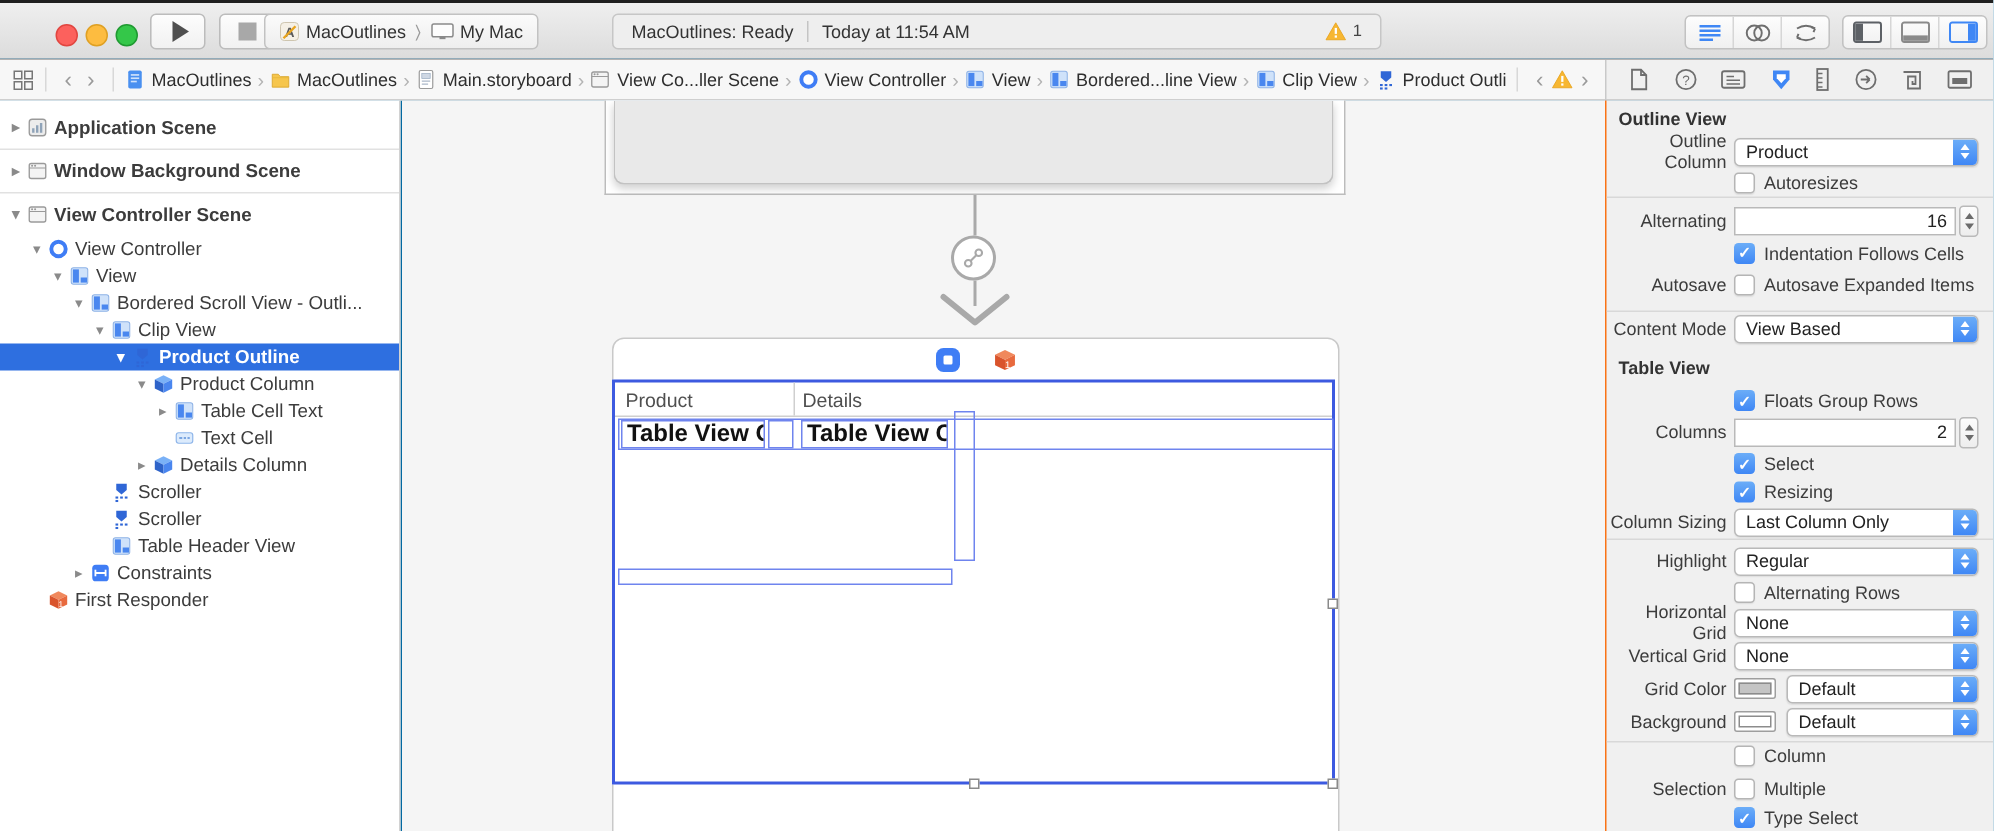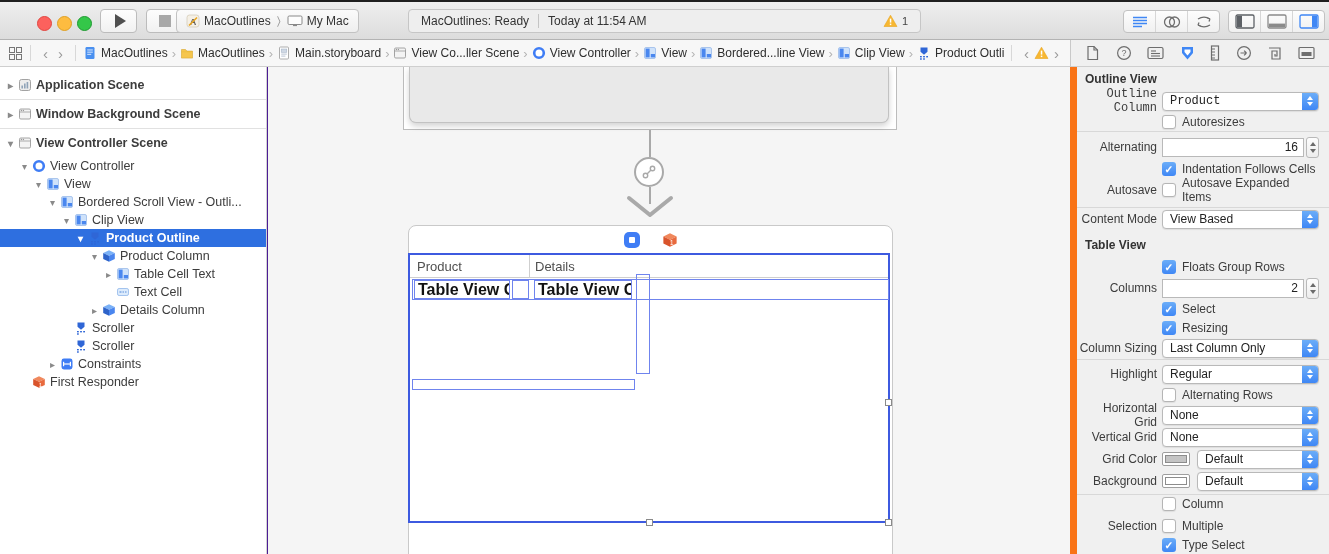--- a/index.html
+++ b/index.html
@@ -1,18 +1,18 @@
 <!DOCTYPE html>
 <html><head>
 <meta charset="utf-8">
 <style>
   html,body{margin:0;padding:0;background:#fff;}
   #app{position:relative;width:1329px;height:554px;overflow:hidden;
        font-family:"Liberation Sans",sans-serif;font-size:12px;color:#333;
-       background:#4c1d95;-webkit-font-smoothing:antialiased;}
+       background:#0369a1;-webkit-font-smoothing:antialiased;}
   
   .win-edge{position:absolute;top:0;left:0;right:0;height:2px;background:#1f1f1f;z-index:9;}
   .toolbar{position:absolute;top:2px;left:0;right:0;height:37px;
            background:linear-gradient(#efefef,#dcdcdc);border-bottom:1px solid #b3b3b3;}
   .tl{position:absolute;top:14px;width:13px;height:13px;border-radius:50%;}
   .tl.red{left:37px;background:#fc615d;border:1px solid #e14640;}
   .tl.yellow{left:57px;background:#fdbc40;border:1px solid #dfa023;}
   .tl.green{left:77px;background:#34c749;border:1px solid #1f9a31;}
   .tbtn{position:absolute;top:7px;height:24px;background:linear-gradient(#fdfdfd,#f1f1f1);
         border:1px solid #bcbcbc;border-radius:4px;display:flex;align-items:center;justify-content:center;box-sizing:border-box;}
@@ -79,21 +79,21 @@
   .ibheader{position:absolute;left:0;top:0;right:0;height:22px;border-bottom:1px solid #cfcfcf;
             display:flex;align-items:center;font-size:13px;color:#4f4f4f;}
   .ibh-col1{padding-left:7px;width:112px;}
   .ibh-div{width:1px;height:22px;background:#cfcfcf;}
   .ibh-col2{padding-left:5px;}
   .thin{position:absolute;border:1px solid #6f84ee;box-sizing:border-box;background:transparent;}
   .cellt{font-size:16px;color:#111;padding-left:3px;display:flex;align-items:center;overflow:hidden;white-space:nowrap;font-weight:bold;}
   .handle{position:absolute;width:7px;height:7px;background:#fff;border:1px solid #8a8a8a;box-sizing:border-box;}
   
   .inspector{position:absolute;top:67px;left:1070px;width:259px;bottom:0;background:#f0f0f0;
-             border-left:7px solid #f97316;box-sizing:border-box;padding-top:1px;overflow:hidden;}
+             border-left:1px solid #f97316;box-sizing:border-box;padding-top:1px;overflow:hidden;}
   .irow{position:relative;display:flex;align-items:center;}
   .ihead{height:22px;font-weight:bold;color:#333;padding-left:8px;display:flex;align-items:center;}
   .ilabel{position:absolute;left:0;width:80px;text-align:right;color:#3c3c3c;}
   .ictrl{position:absolute;left:85px;right:10px;display:flex;align-items:center;}
   .popup{height:19px;flex:1;background:#fff;border:1px solid #b9b9b9;border-radius:4px;display:flex;
          align-items:center;box-sizing:border-box;overflow:hidden;box-shadow:0 .5px 1px rgba(0,0,0,.08);}
   .popup .pv{flex:1;padding-left:7px;color:#222;white-space:nowrap;}
   .pop-arrows{width:16px;height:100%;background:linear-gradient(#6badf8,#3f87f5);display:flex;flex-direction:column;
               align-items:center;justify-content:center;gap:2px;flex:none;}
   .pop-arrows i{display:block;width:0;height:0;border-left:3.5px solid transparent;border-right:3.5px solid transparent;}
@@ -566,20 +566,31 @@
           <svg width="14" height="14" viewBox="0 0 14 14">
             <path d="M3.5 1.5 h7 v4.2 l-3.5 3 -3.5 -3 z" fill="#2f66d6"></path>
             <rect x="3" y="10" width="1.8" height="1.4" fill="#2f66d6"></rect>
             <rect x="6.1" y="10" width="1.8" height="1.4" fill="#2f66d6"></rect>
             <rect x="9.2" y="10" width="1.8" height="1.4" fill="#2f66d6"></rect>
             <rect x="3" y="12.3" width="1.8" height="1.4" fill="#2f66d6"></rect>
           </svg>
         </span>
         <span>Scroller</span>
       </div>
+      <div class="trow" style="padding-left: 60px;">
+        <span class="disc"></span>
+        <span class="ticon">
+          <svg width="14" height="14" viewBox="0 0 14 14">
+            <rect x="1.5" y="1.5" width="11" height="11" rx="1.5" fill="#cfe2fa" stroke="#8fb3e6" stroke-width=".7"></rect>
+            <rect x="2.6" y="2.6" width="4" height="8.8" fill="#4a87ef"></rect>
+            <rect x="7.8" y="8" width="4.2" height="3.4" fill="#4a87ef"></rect>
+          </svg>
+        </span>
+        <span>Table Header View</span>
+      </div>
       <div class="trow" style="padding-left: 46px;">
         <span class="disc">▸</span>
         <span class="ticon">
           <svg width="14" height="14" viewBox="0 0 14 14">
             <rect x="1.5" y="1.5" width="11" height="11" rx="2.4" fill="#3f7df5"></rect>
             <line x1="3.4" y1="7" x2="10.6" y2="7" stroke="#fff" stroke-width="1.2"></line>
             <rect x="3" y="4.8" width="1.2" height="4.4" fill="#fff"></rect>
             <rect x="9.8" y="4.8" width="1.2" height="4.4" fill="#fff"></rect>
           </svg>
         </span>
@@ -638,21 +649,21 @@
       <div class="thin" style="left:226px;top:19px;width:14px;height:100px;"></div>
       <div class="thin" style="left:2px;top:124px;width:223px;height:11px;"></div>
       <div class="handle" style="left:475px;top:144px;"></div>
       <div class="handle" style="left:236px;top:264px;"></div>
       <div class="handle" style="left:475px;top:264px;"></div>
     </div>
   </div>
 
   <div class="inspector" id="inspector">
       <div class="irow ihead" style="height: 22px;">Outline View</div>
-      <div class="irow" style="height: 22px; font-family: Liberation Mono, monospace;">
+      <div class="irow" style="height: 22px;">
         <span class="ilabel">Outline Column</span>
         <span class="ictrl">
           <span class="popup">
             <span class="pv">Product</span>
             <span class="pop-arrows">
               <i class="up"></i>
               <i class="dn"></i>
             </span>
           </span>
         </span>

